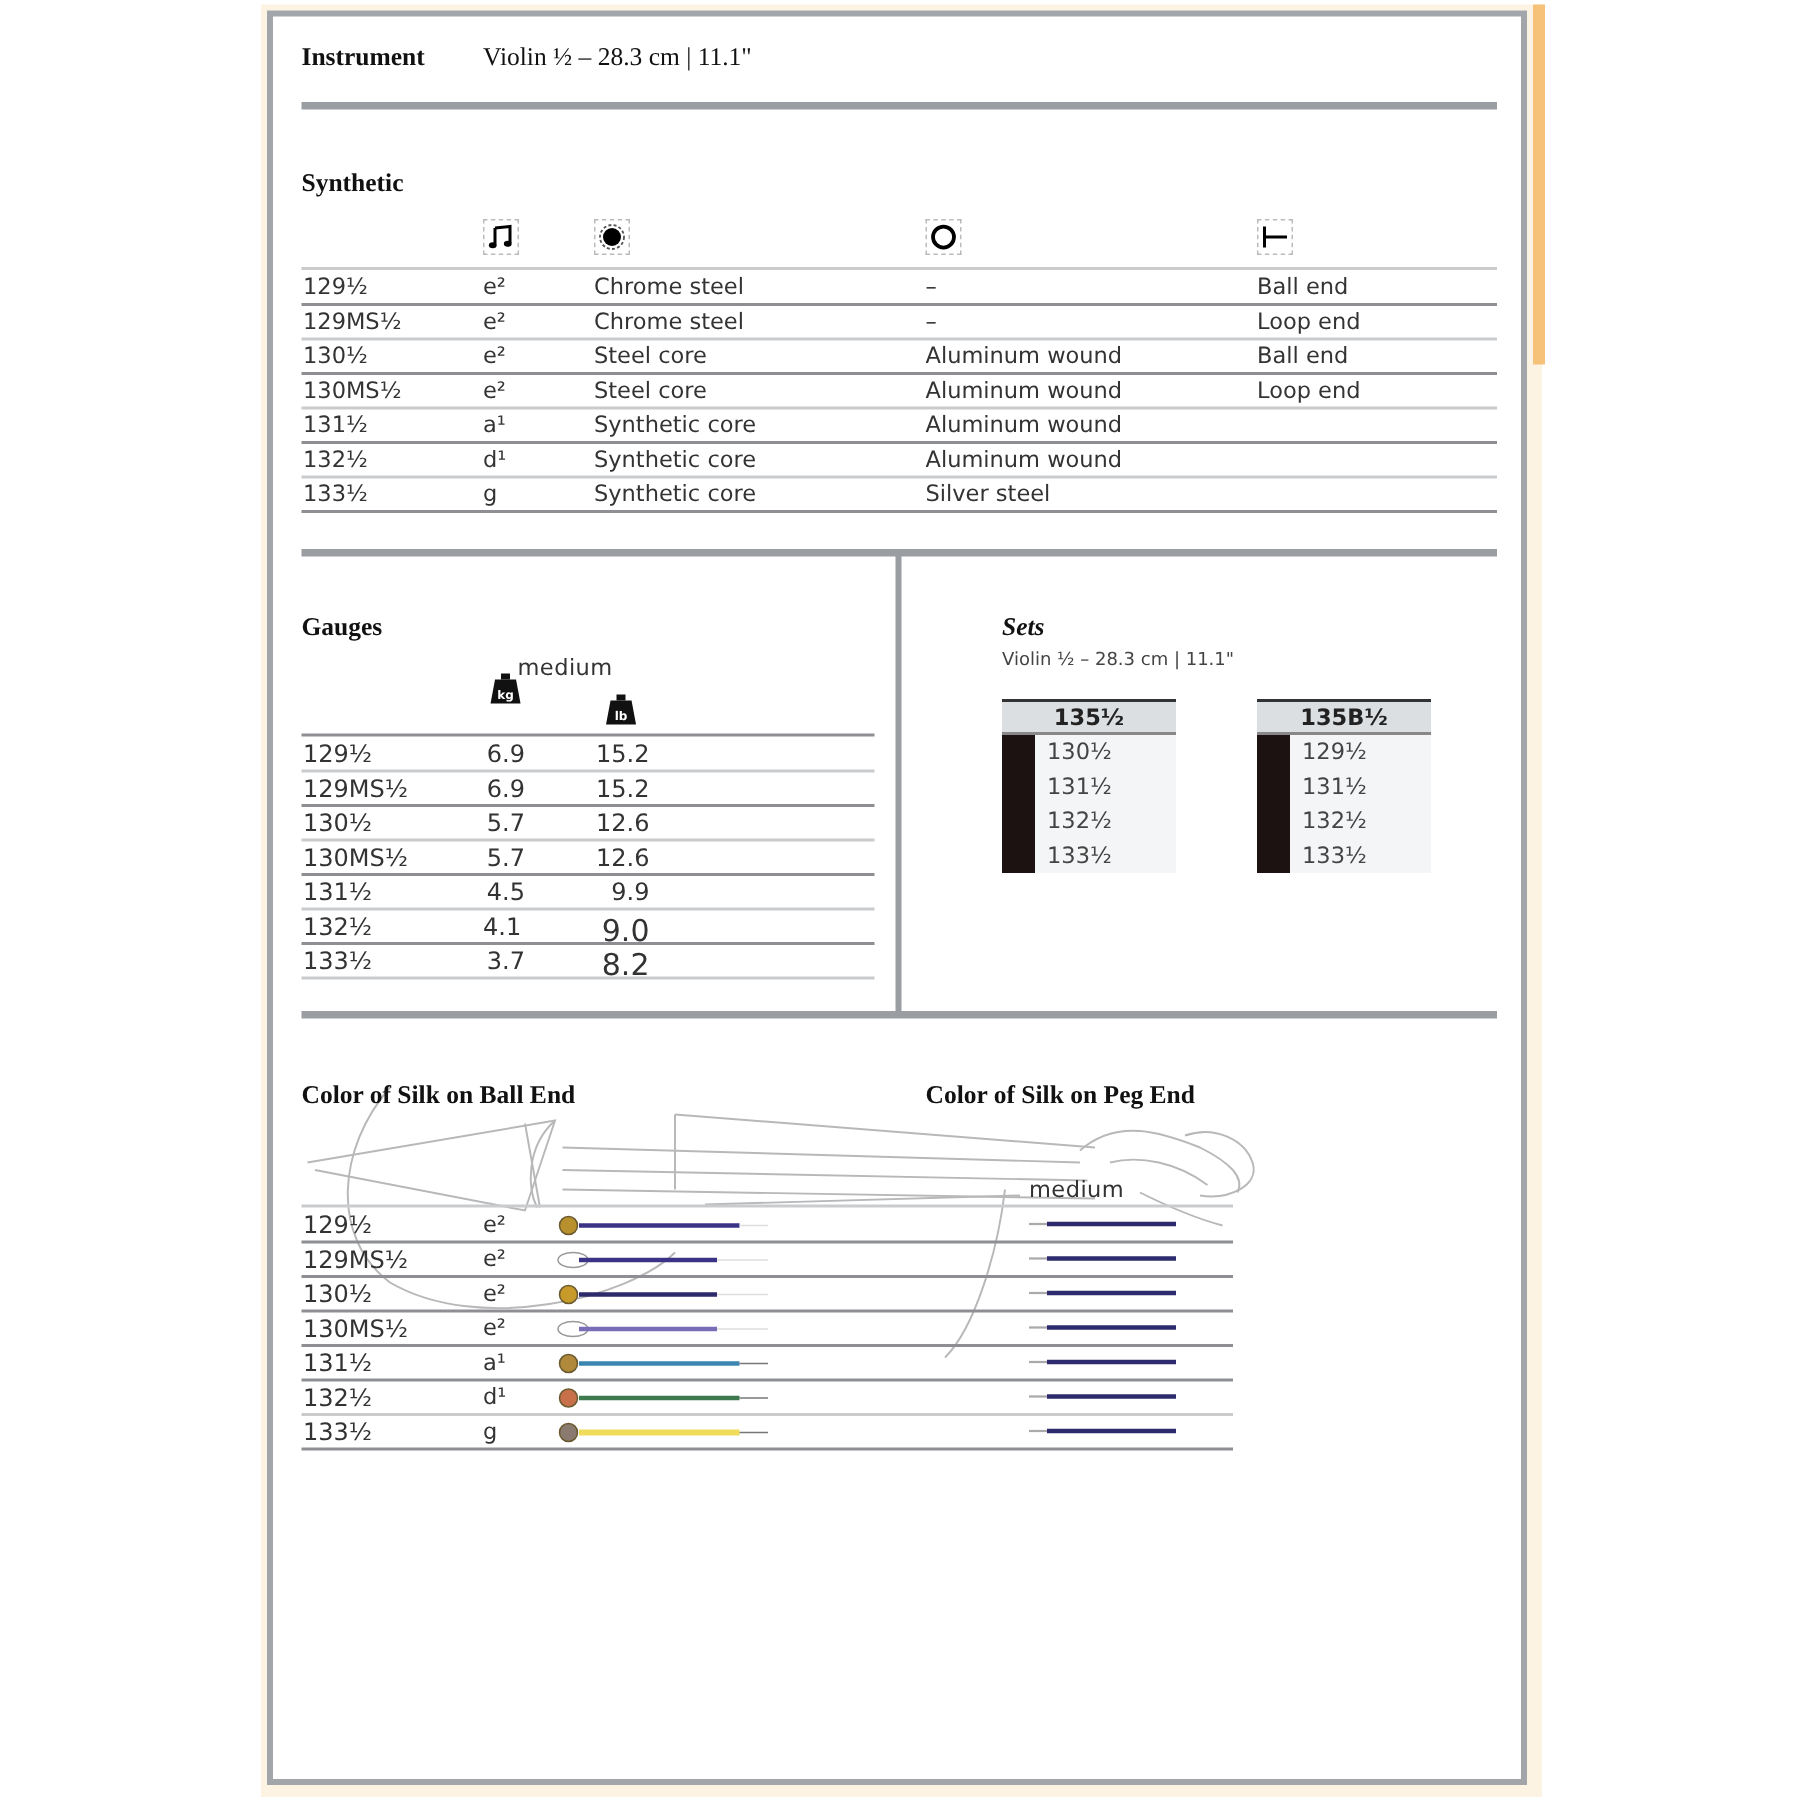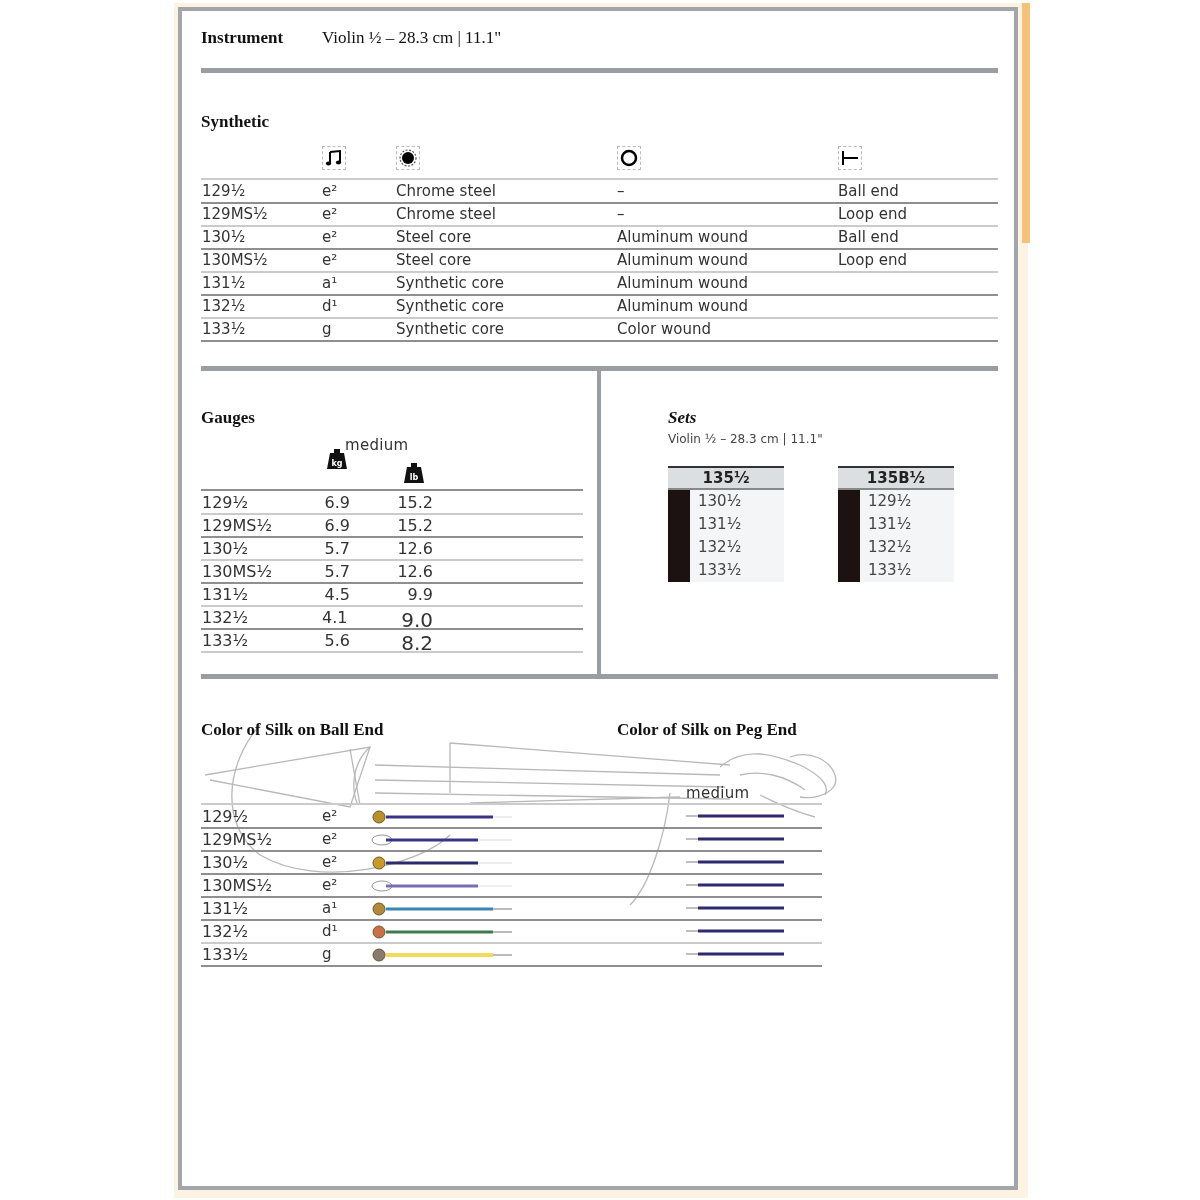--- a/index.html
+++ b/index.html
@@ -115,21 +115,21 @@
       <div class="row-text" style="left:322px;top:297px;">d¹</div>
       <div class="row-text" style="left:396px;top:297px;">Synthetic core</div>
       <div class="row-text" style="left:617px;top:297px;">Aluminum wound</div>
       <div class="row-text" style="left:838px;top:297px;"></div>
       <div class="rule light" style="left:201px;top:317px;width:797px;"></div>
     </div>
     <div style="position:absolute;left:0;top:0;">
       <div class="row-text" style="left:202px;top:320px;">133½</div>
       <div class="row-text" style="left:322px;top:320px;">g</div>
       <div class="row-text" style="left:396px;top:320px;">Synthetic core</div>
-      <div class="row-text" style="left:617px;top:320px;">Color wound</div>
+      <div class="row-text" style="left:617px;top:320px;">Silver steel</div>
       <div class="row-text" style="left:838px;top:320px;"></div>
       <div class="rule" style="left:201px;top:340px;width:797px;"></div>
     </div>
   </div>
 
 <div class="thick-rule" style="left:201px;top:366px;width:797px;"></div>
 
 <div class="abs serif-bold" style="left:201px;top:408px;font-size:17px;">Gauges</div>
 <div class="abs small" style="left:345px;top:436px;">medium</div>
 
@@ -181,21 +181,21 @@
       <div class="rule light" style="left:201px;top:605px;width:382px;"></div>
     </div>
     <div style="position:absolute;left:0;top:0;">
       <div class="row-text" style="left:202px;top:608px;font-size:16px;">132½</div>
       <div class="row-text" style="left:322px;top:608px;width:28px;text-align:left;font-size:16px;">4.1</div>
       <div class="row-text" style="left:395px;top:608px;width:38px;text-align:right;font-size:20px;">9.0</div>
       <div class="rule" style="left:201px;top:628px;width:382px;"></div>
     </div>
     <div style="position:absolute;left:0;top:0;">
       <div class="row-text" style="left:202px;top:631px;font-size:16px;">133½</div>
-      <div class="row-text" style="left:322px;top:631px;width:28px;text-align:right;font-size:16px;">5.6</div>
+      <div class="row-text" style="left:322px;top:631px;width:28px;text-align:right;font-size:16px;">3.7</div>
       <div class="row-text" style="left:395px;top:631px;width:38px;text-align:right;font-size:20px;">8.2</div>
       <div class="rule light" style="left:201px;top:651px;width:382px;"></div>
     </div>
   </div>
 
 <div class="vdivider"></div>
 
 <div class="abs serif-bold" style="left:668px;top:408px;font-size:17px;font-style:italic;">Sets</div>
 <div class="abs" style="left:668px;top:432px;font-size:12px;color:#444;">Violin ½ – 28.3 cm | 11.1"</div>
 

